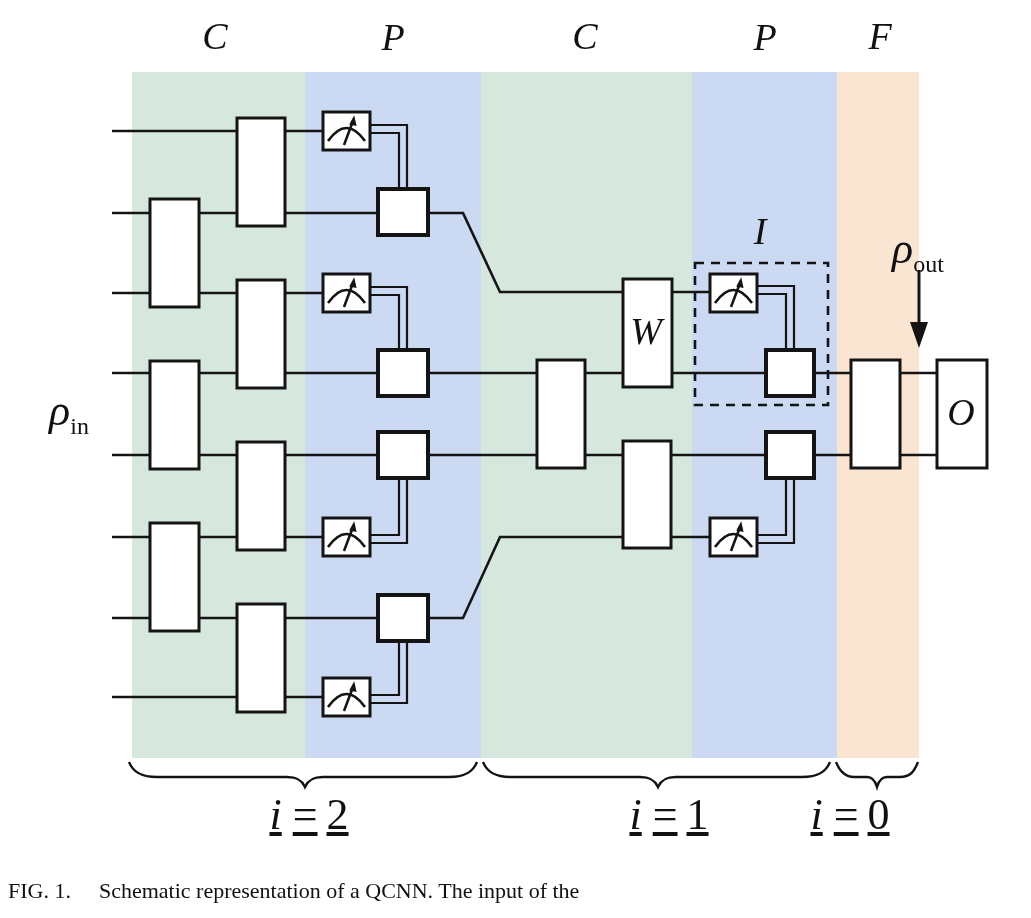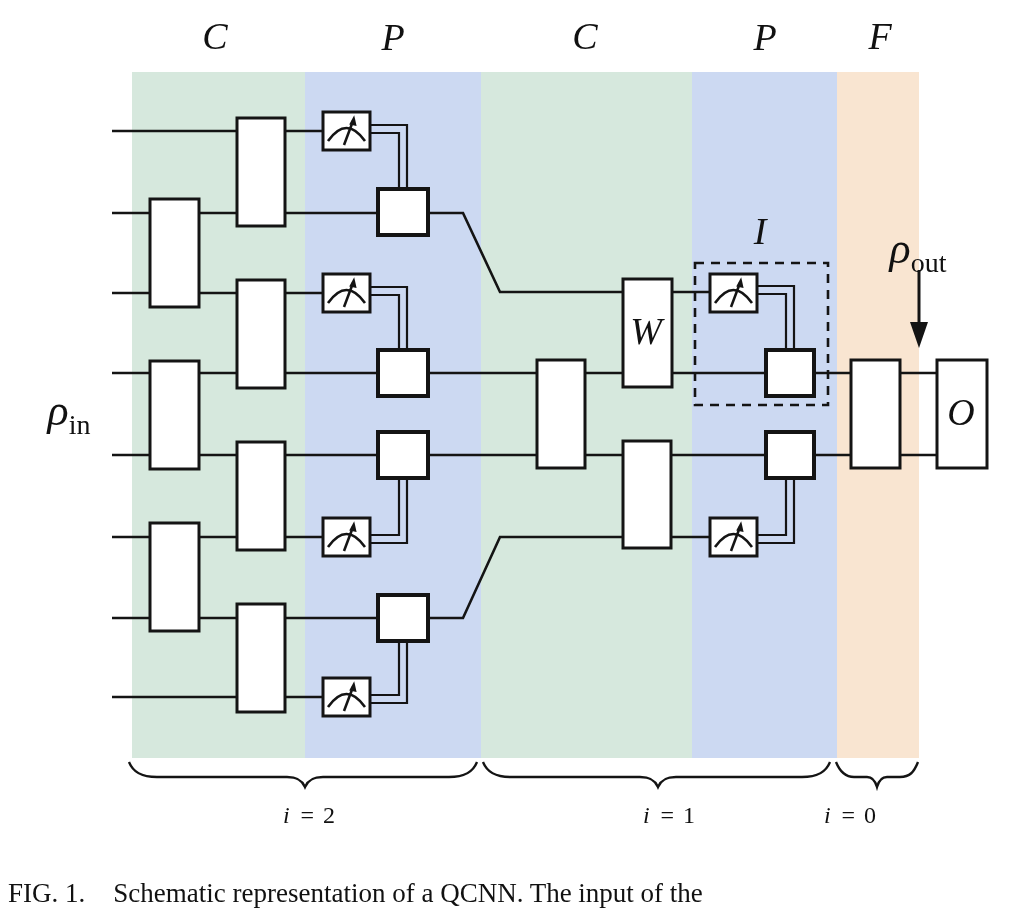--- a/index.html
+++ b/index.html
@@ -21,25 +21,25 @@
   .meter-needle{stroke:var(--line);stroke-width:2.6;}
   .meter-tip{fill:var(--line);}
   .dashedbox{fill:none;stroke:var(--line);stroke-width:2.6;stroke-dasharray:9 7;}
   .brace{fill:none;stroke:var(--line);stroke-width:2.4;}
   .arrow-line{stroke:var(--line);stroke-width:3;}
   .arrow-head{fill:var(--line);}
   .txt{position:absolute;transform:translate(-50%,-50%);white-space:nowrap;line-height:1;}
   .col-label{font-size:38px;font-style:italic;}
   .gate-label{font-size:38px;font-style:italic;}
   .rho{font-size:44px;font-style:italic;}
-  .subscript{font-size:28px;font-style:normal;position:relative;top:9px;}
-  .stage-label{font-size:24px;}
+  .subscript{font-size:24px;font-style:normal;position:relative;top:9px;}
+  .stage-label{font-size:44px;text-decoration:underline;}
   .stage-label .var{font-style:italic;}
   .stage-label .eq{margin:0 9px 0 11px;}
-  .caption{position:absolute;left:8px;top:878px;font-size:27px;white-space:nowrap;}
+  .caption{position:absolute;left:8px;top:878px;font-size:22px;white-space:nowrap;}
   .cap-prefix{margin-right:28px;}
 </style>
 </head>
 <body>
 
 <div class="fig">
 
   <div class="band band-conv1"></div>
   <div class="band band-pool1"></div>
   <div class="band band-conv2"></div>

